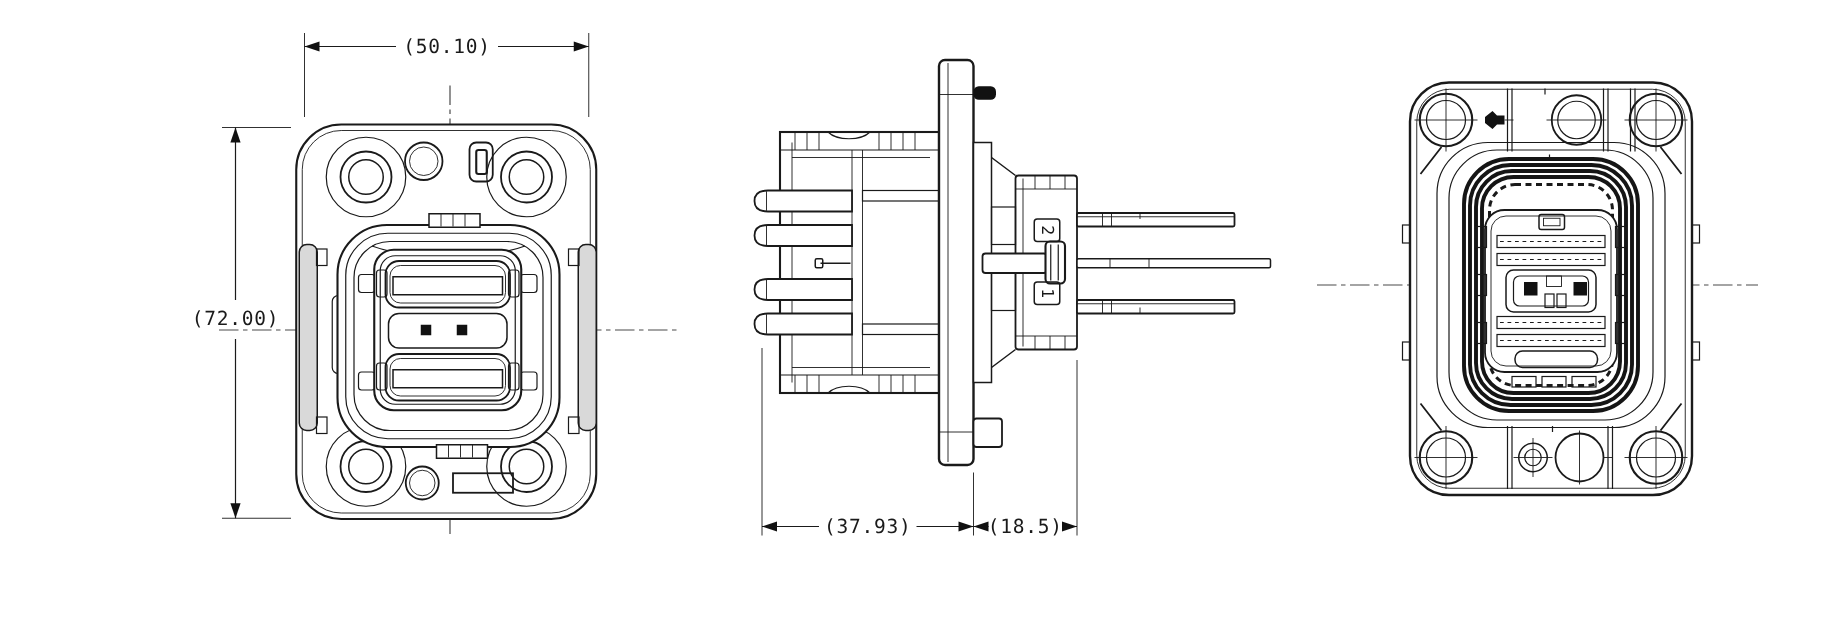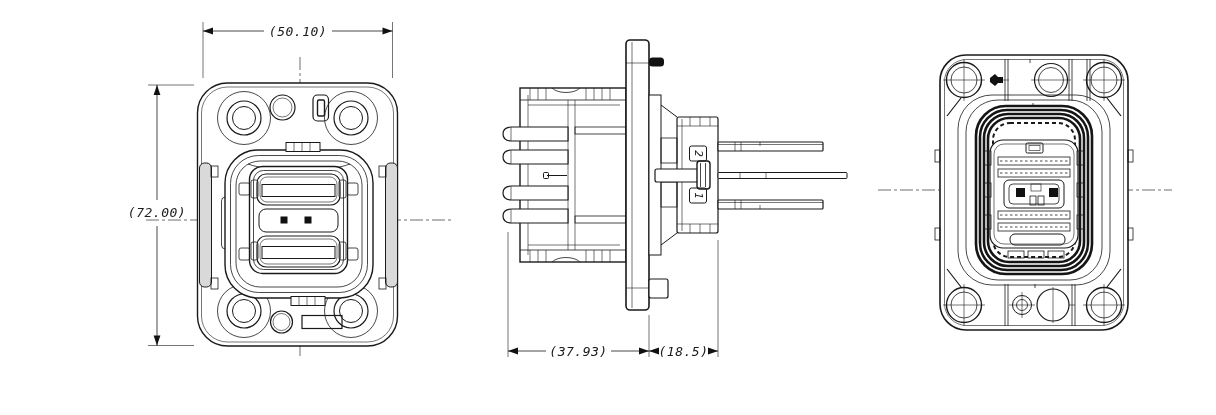--- a/index.html
+++ b/index.html
@@ -1,17 +1,17 @@
 <!DOCTYPE html>
 <html><head>
 <meta charset="utf-8">
 <style>
   html,body{margin:0;padding:0;background:#ffffff;}
   .page{position:relative;width:1216px;height:415px;background:#fff;overflow:hidden;
-        font-family:"DejaVu Sans Mono","Liberation Mono",monospace;font-style:italic;}
+        font-family:"DejaVu Sans Mono","Liberation Mono",monospace;}
   svg{display:block;}
   .ln{fill:none;stroke:#1a1a1a;stroke-linejoin:miter;stroke-linecap:butt;}
   .wf{fill:#ffffff;stroke:#1a1a1a;}
   .gf{fill:#d9d9d9;stroke:#1a1a1a;}
   .blk{fill:#111111;stroke:none;}
   .cl{fill:none;stroke:#4a4a4a;stroke-width:0.8;stroke-dasharray:13 3 3 3;}
   .thin{stroke-width:0.6;} .s08{stroke-width:0.8;} .s10{stroke-width:1;}
   .s12{stroke-width:1.2;} .s14{stroke-width:1.4;} .s16{stroke-width:1.6;}
   .seal{fill:none;stroke:#151515;stroke-width:2.6;}
   .dim{font-size:13px;fill:#1a1a1a;letter-spacing:0.5px;}

